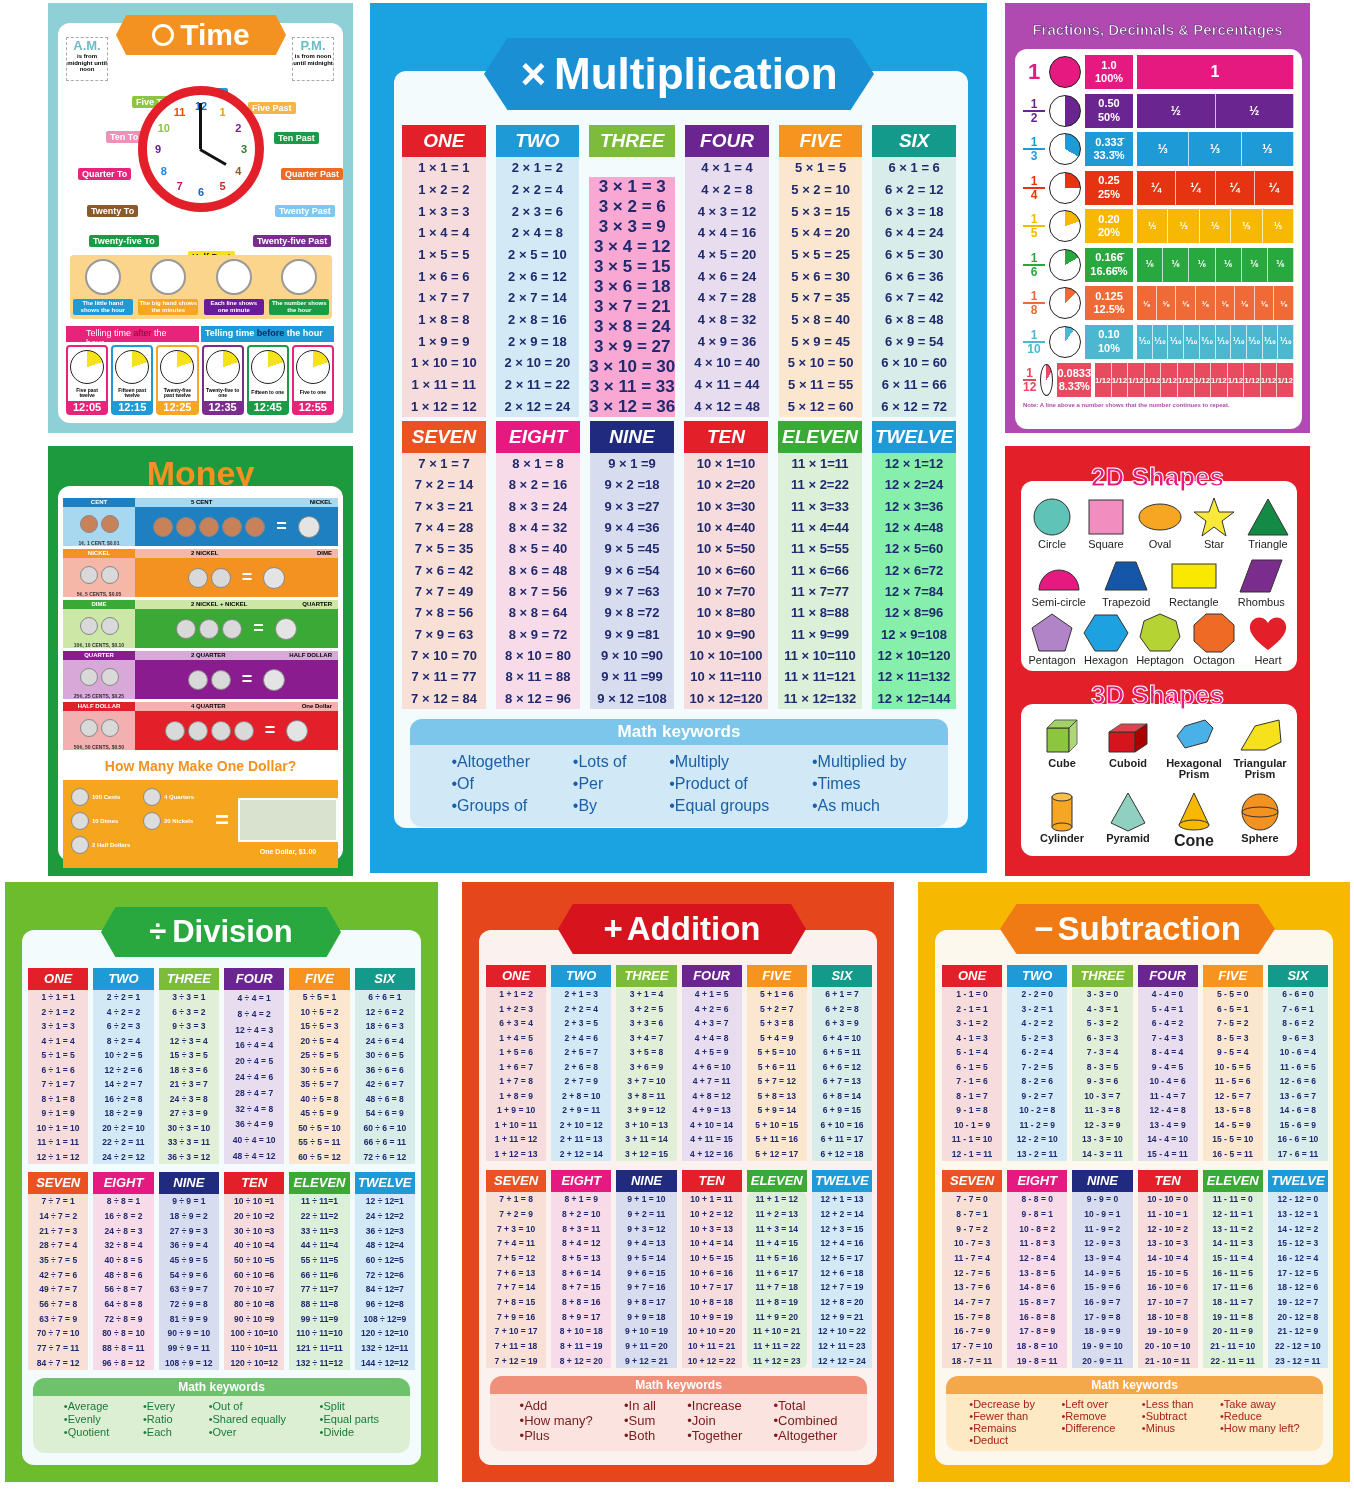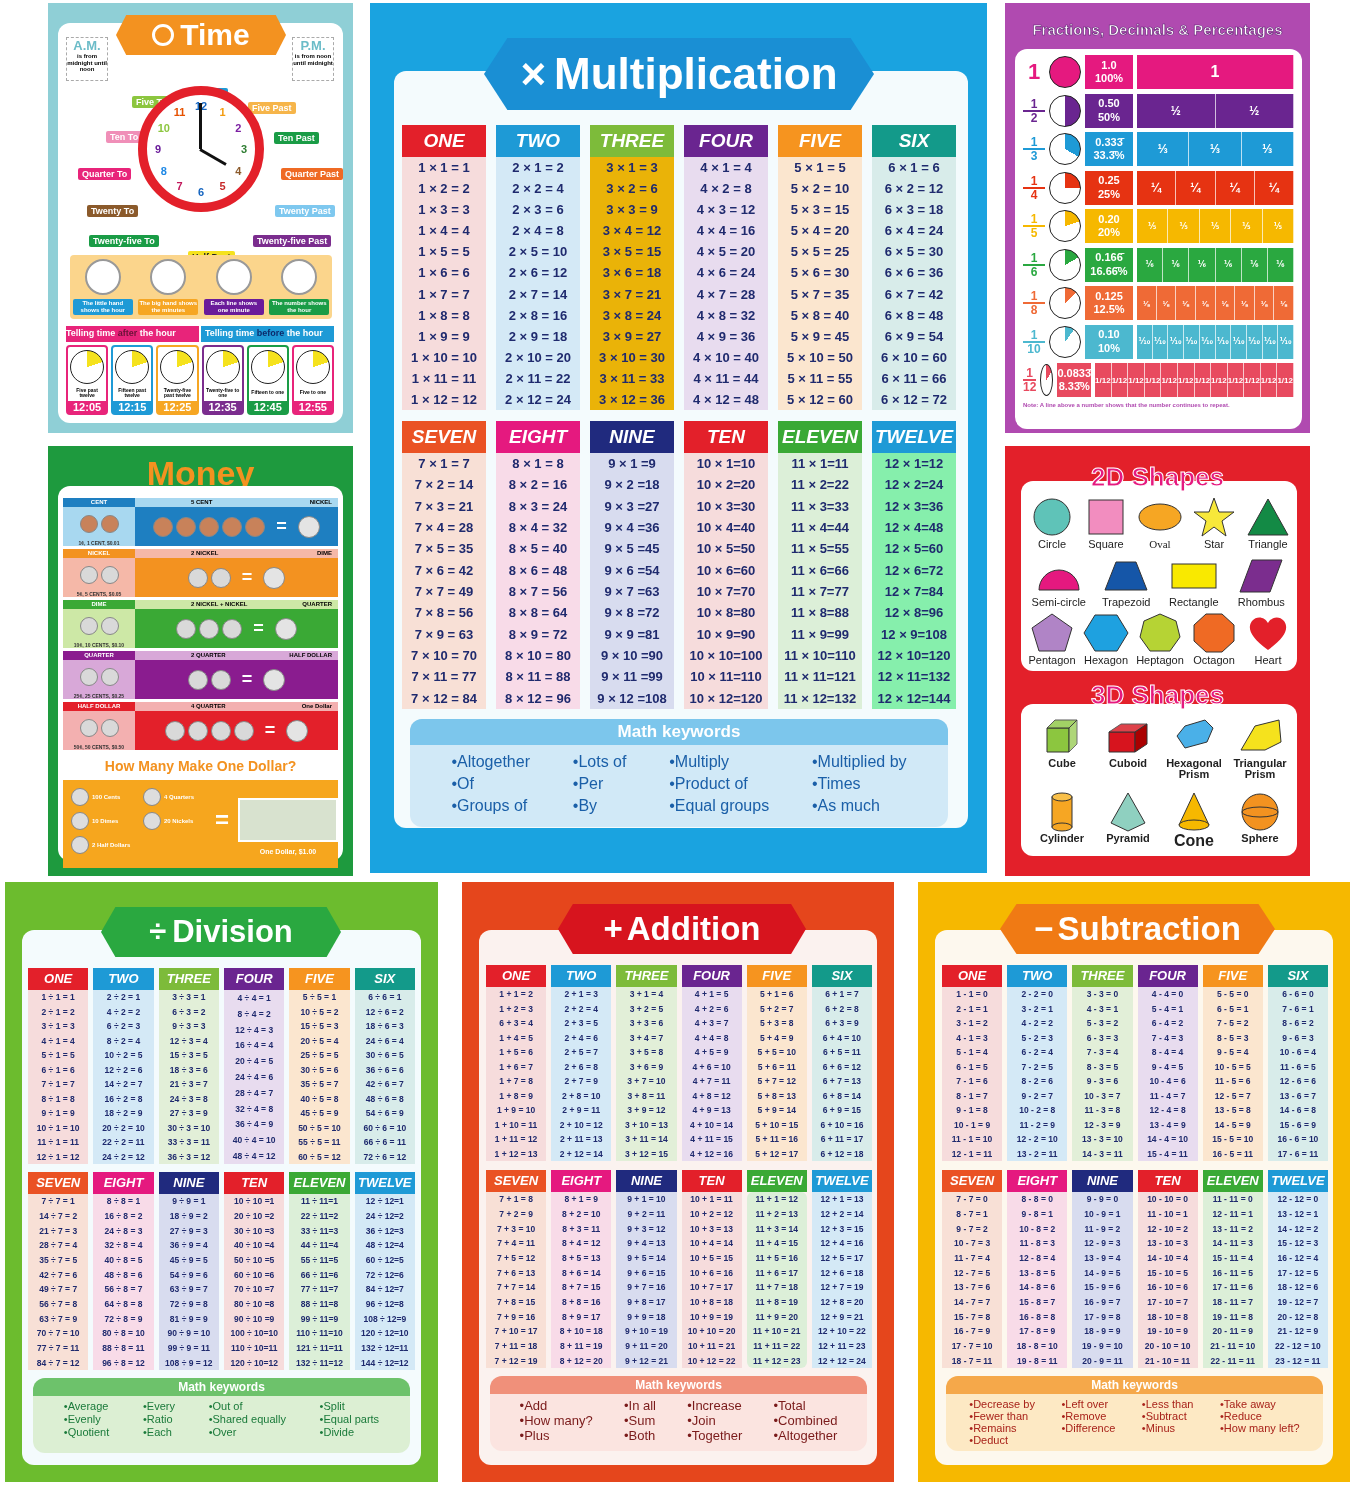--- a/index.html
+++ b/index.html
@@ -104,21 +104,21 @@
             <div class="mini-clock"></div>
             <div style="background: rgb(246, 166, 35); color: rgb(255, 255, 255); font-size: 6px; font-weight: bold; margin-top: 4px; padding: 1px; border-radius: 2px; line-height: 1.1;">The big hand shows the minutes</div>
           </div><div style="width: 60px; text-align: center;">
             <div class="mini-clock"></div>
             <div style="background: rgb(106, 27, 154); color: rgb(255, 255, 255); font-size: 6px; font-weight: bold; margin-top: 4px; padding: 1px; border-radius: 2px; line-height: 1.1;">Each line shows one minute</div>
           </div><div style="width: 60px; text-align: center;">
             <div class="mini-clock"></div>
             <div style="background: rgb(26, 156, 70); color: rgb(255, 255, 255); font-size: 6px; font-weight: bold; margin-top: 4px; padding: 1px; border-radius: 2px; line-height: 1.1;">The number shows the hour</div>
           </div></div>
     </div>
-    <div style="position:absolute;left:8px;top:303px;width:133px;height:16px;background:#e8247a;color:#fff;font-size:9px;font-weight:bold;padding:2px 0;">
+    <div style="position:absolute;left:8px;top:303px;width:133px;height:16px;background:#e8247a;color:#fff;font-size:9px;font-weight:normal;padding:2px 20px;">
       <span>Telling time </span><span style="color:#6a1238;">after</span><span> the hour</span>
     </div>
     <div style="position:absolute;left:143px;top:303px;width:133px;height:16px;background:#1e9ad6;color:#fff;font-size:9px;font-weight:bold;padding:2px 4px;">
       <span>Telling time </span><span style="color:#0c2a6a;">before</span><span> the hour</span>
     </div>
     <div id="time-examples" style="position:absolute;left:8px;top:322px;width:268px;height:70px;display:grid;grid-template-columns:repeat(6,1fr);gap:3px;">
         <div class="tt-card" style="border-color: rgb(232, 36, 122);">
           <div style="width: 34px; height: 34px; border-radius: 50%; border: 1.5px solid rgb(34, 34, 34); margin-top: 3px; background: conic-gradient(rgb(245, 226, 29) 0deg, rgb(245, 226, 29) 20%, rgb(255, 255, 255) 20%, rgb(255, 255, 255) 100%);"></div>
           <div style="font-size: 5px; font-weight: bold; text-align: center; line-height: 1;">Five past twelve</div>
           <div class="tt-time" style="background: rgb(232, 36, 122);">12:05</div>
@@ -340,21 +340,21 @@
           <div>2 × 7 = 14</div>
           <div>2 × 8 = 16</div>
           <div>2 × 9 = 18</div>
           <div>2 × 10 = 20</div>
           <div>2 × 11 = 22</div>
           <div>2 × 12 = 24</div>
         </div>
       </div>
       <div class="col">
         <div class="col-head" style="background: rgb(125, 187, 58); font-size: 19px; height: 32px; line-height: 32px;">THREE</div>
-        <div class="col-body" style="background: #eab308; font-size: 13px;">
+        <div class="col-body" style="background: #f9a8d4; font-size: 17px; margin-top: 20px;">
           <div>3 × 1 = 3</div>
           <div>3 × 2 = 6</div>
           <div>3 × 3 = 9</div>
           <div>3 × 4 = 12</div>
           <div>3 × 5 = 15</div>
           <div>3 × 6 = 18</div>
           <div>3 × 7 = 21</div>
           <div>3 × 8 = 24</div>
           <div>3 × 9 = 27</div>
           <div>3 × 10 = 30</div>
@@ -720,21 +720,21 @@
           <circle cx="23" cy="21" r="18" fill="#5fc3b8" stroke="#333" stroke-width="1"></circle>
         </svg>
         <div>Circle</div>
       </div>
       <div class="shape-item" style="width: 20%;">
         <svg viewBox="0 0 46 42" class="shape-svg">
           <rect x="6" y="4" width="34" height="34" fill="#f28dbf" stroke="#333" stroke-width="1"></rect>
         </svg>
         <div>Square</div>
       </div>
-      <div class="shape-item" style="width: 20%; font-family: Liberation Serif, serif;">
+      <div class="shape-item" style="width: 20%;">
         <svg viewBox="0 0 46 42" class="shape-svg">
           <ellipse cx="23" cy="21" rx="21" ry="13" fill="#f6a623" stroke="#333" stroke-width="1"></ellipse>
         </svg>
         <div>Oval</div>
       </div>
       <div class="shape-item" style="width: 20%;">
         <svg viewBox="0 0 46 42" class="shape-svg">
           <polygon points="23,2 28,16 43,16 31,25 35,40 23,31 11,40 15,25 3,16 18,16" fill="#f7e83a" stroke="#333" stroke-width="1"></polygon>
         </svg>
         <div>Star</div>

